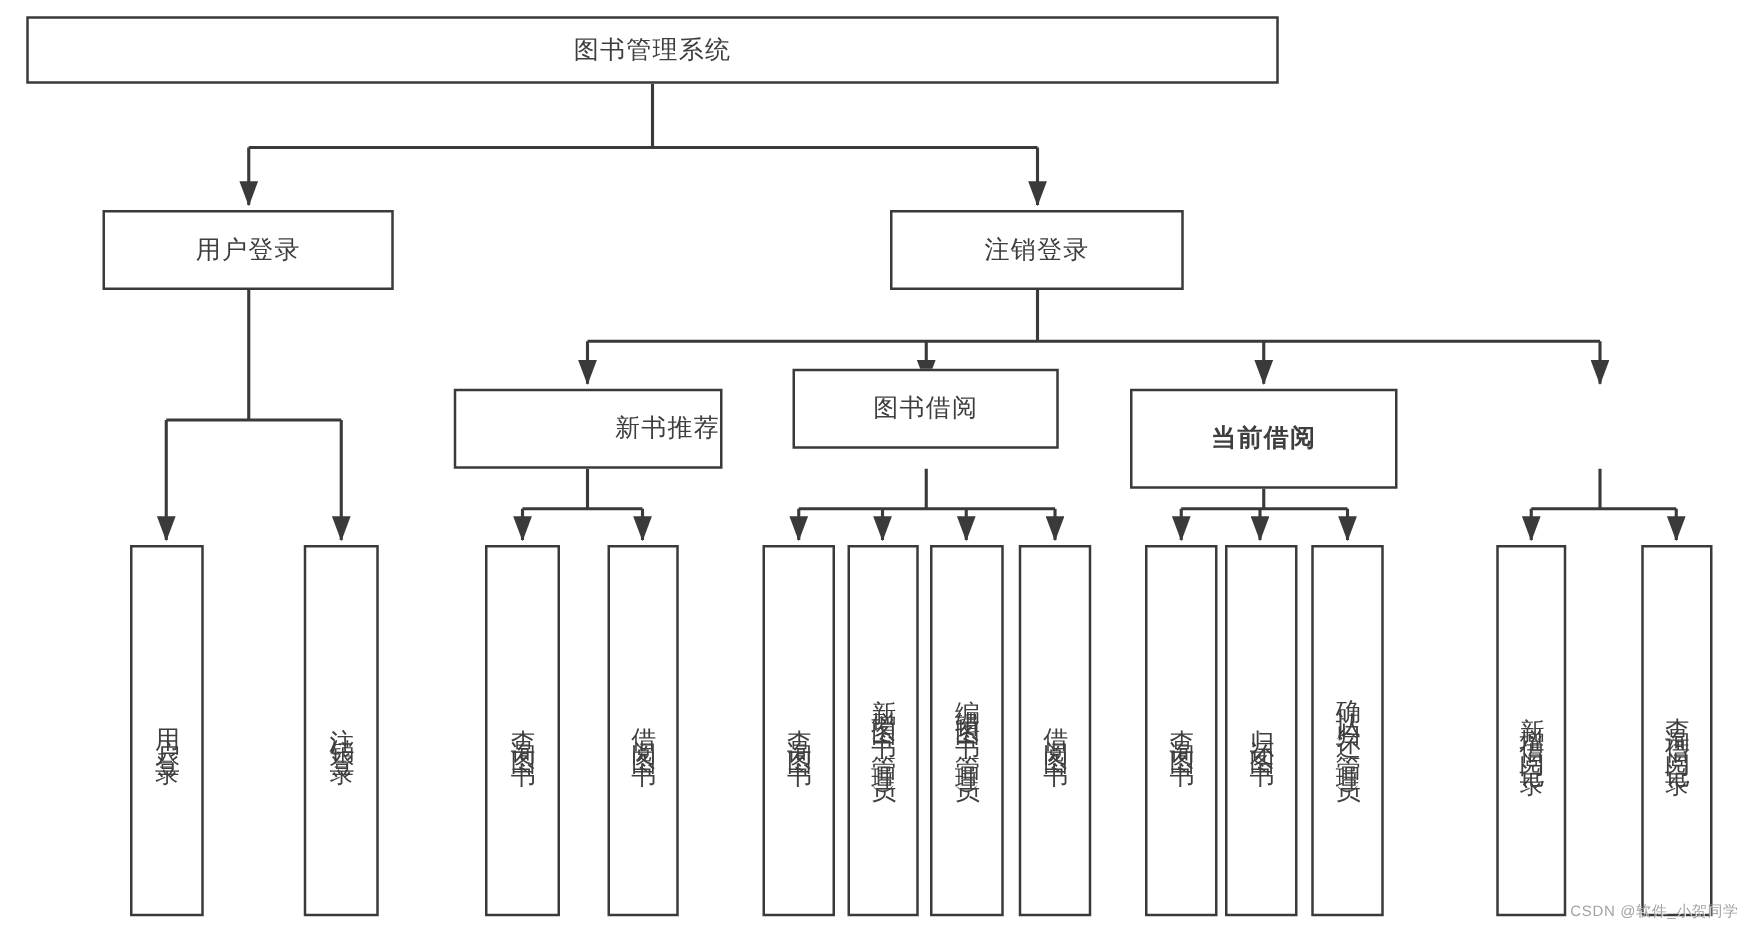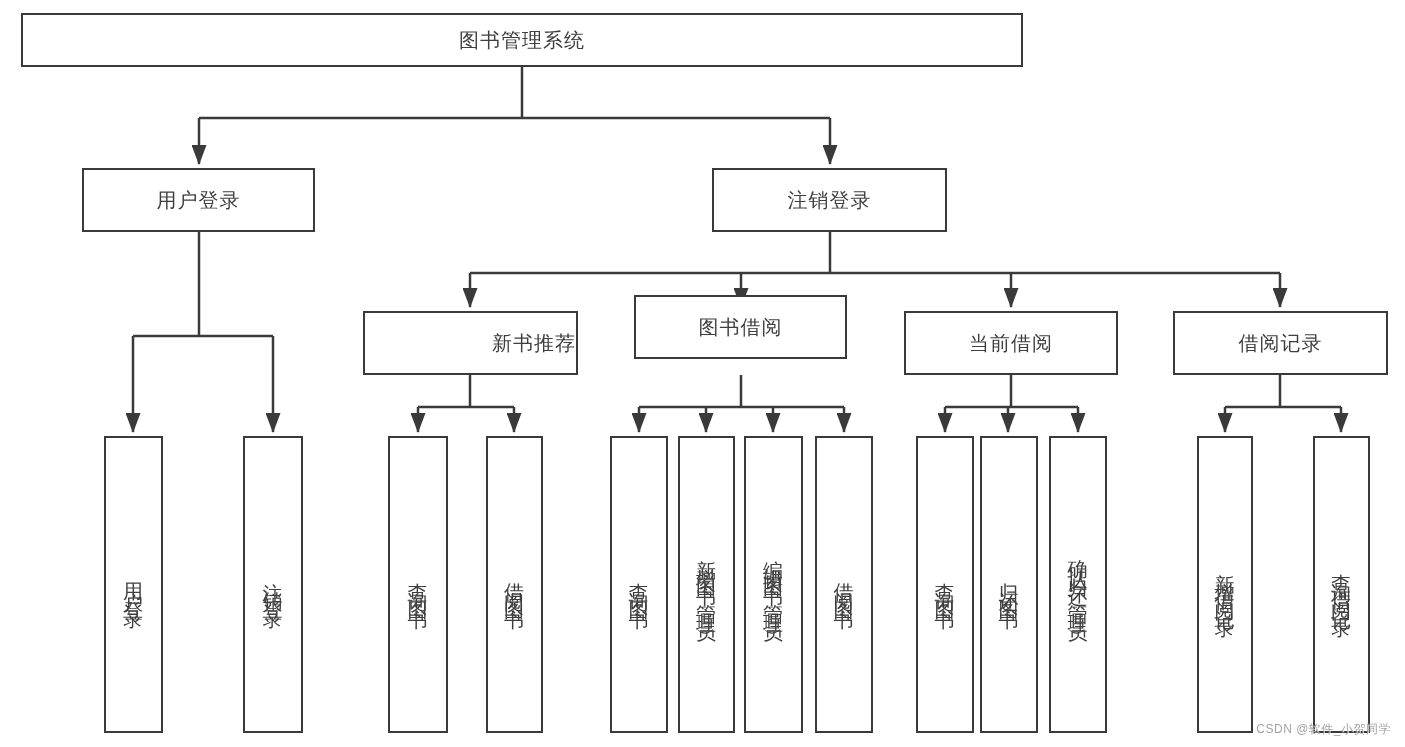--- a/index.html
+++ b/index.html
@@ -105,25 +105,22 @@
   <div class="node" style="left:712px;top:168px;width:235px;height:64px;">
     <span>注销登录</span>
   </div>
 
   <div class="node" style="left:363px;top:311px;width:215px;height:64px;justify-content:flex-end;">
     <span>新书推荐</span>
   </div>
   <div class="node" style="left:634px;top:295px;width:213px;height:64px;">
     <span>图书借阅</span>
   </div>
-  <div class="node" style="left:904px;top:311px;width:214px;height:64px;">
+  <div class="node" style="left:904px;top:311px;width:214px;height:80px;font-weight:bold;">
     <span>当前借阅</span>
-  </div>
-  <div class="node" style="left:1173px;top:311px;width:215px;height:64px;">
-    <span>借阅记录</span>
   </div>
 
   <div class="node leaf" style="left:104px;top:436px;width:59px;height:297px;">
     <span class="vtext">用户登录</span>
   </div>
   <div class="node leaf" style="left:243px;top:436px;width:60px;height:297px;">
     <span class="vtext">注销登录</span>
   </div>
 
   <div class="node leaf" style="left:388px;top:436px;width:60px;height:297px;">

